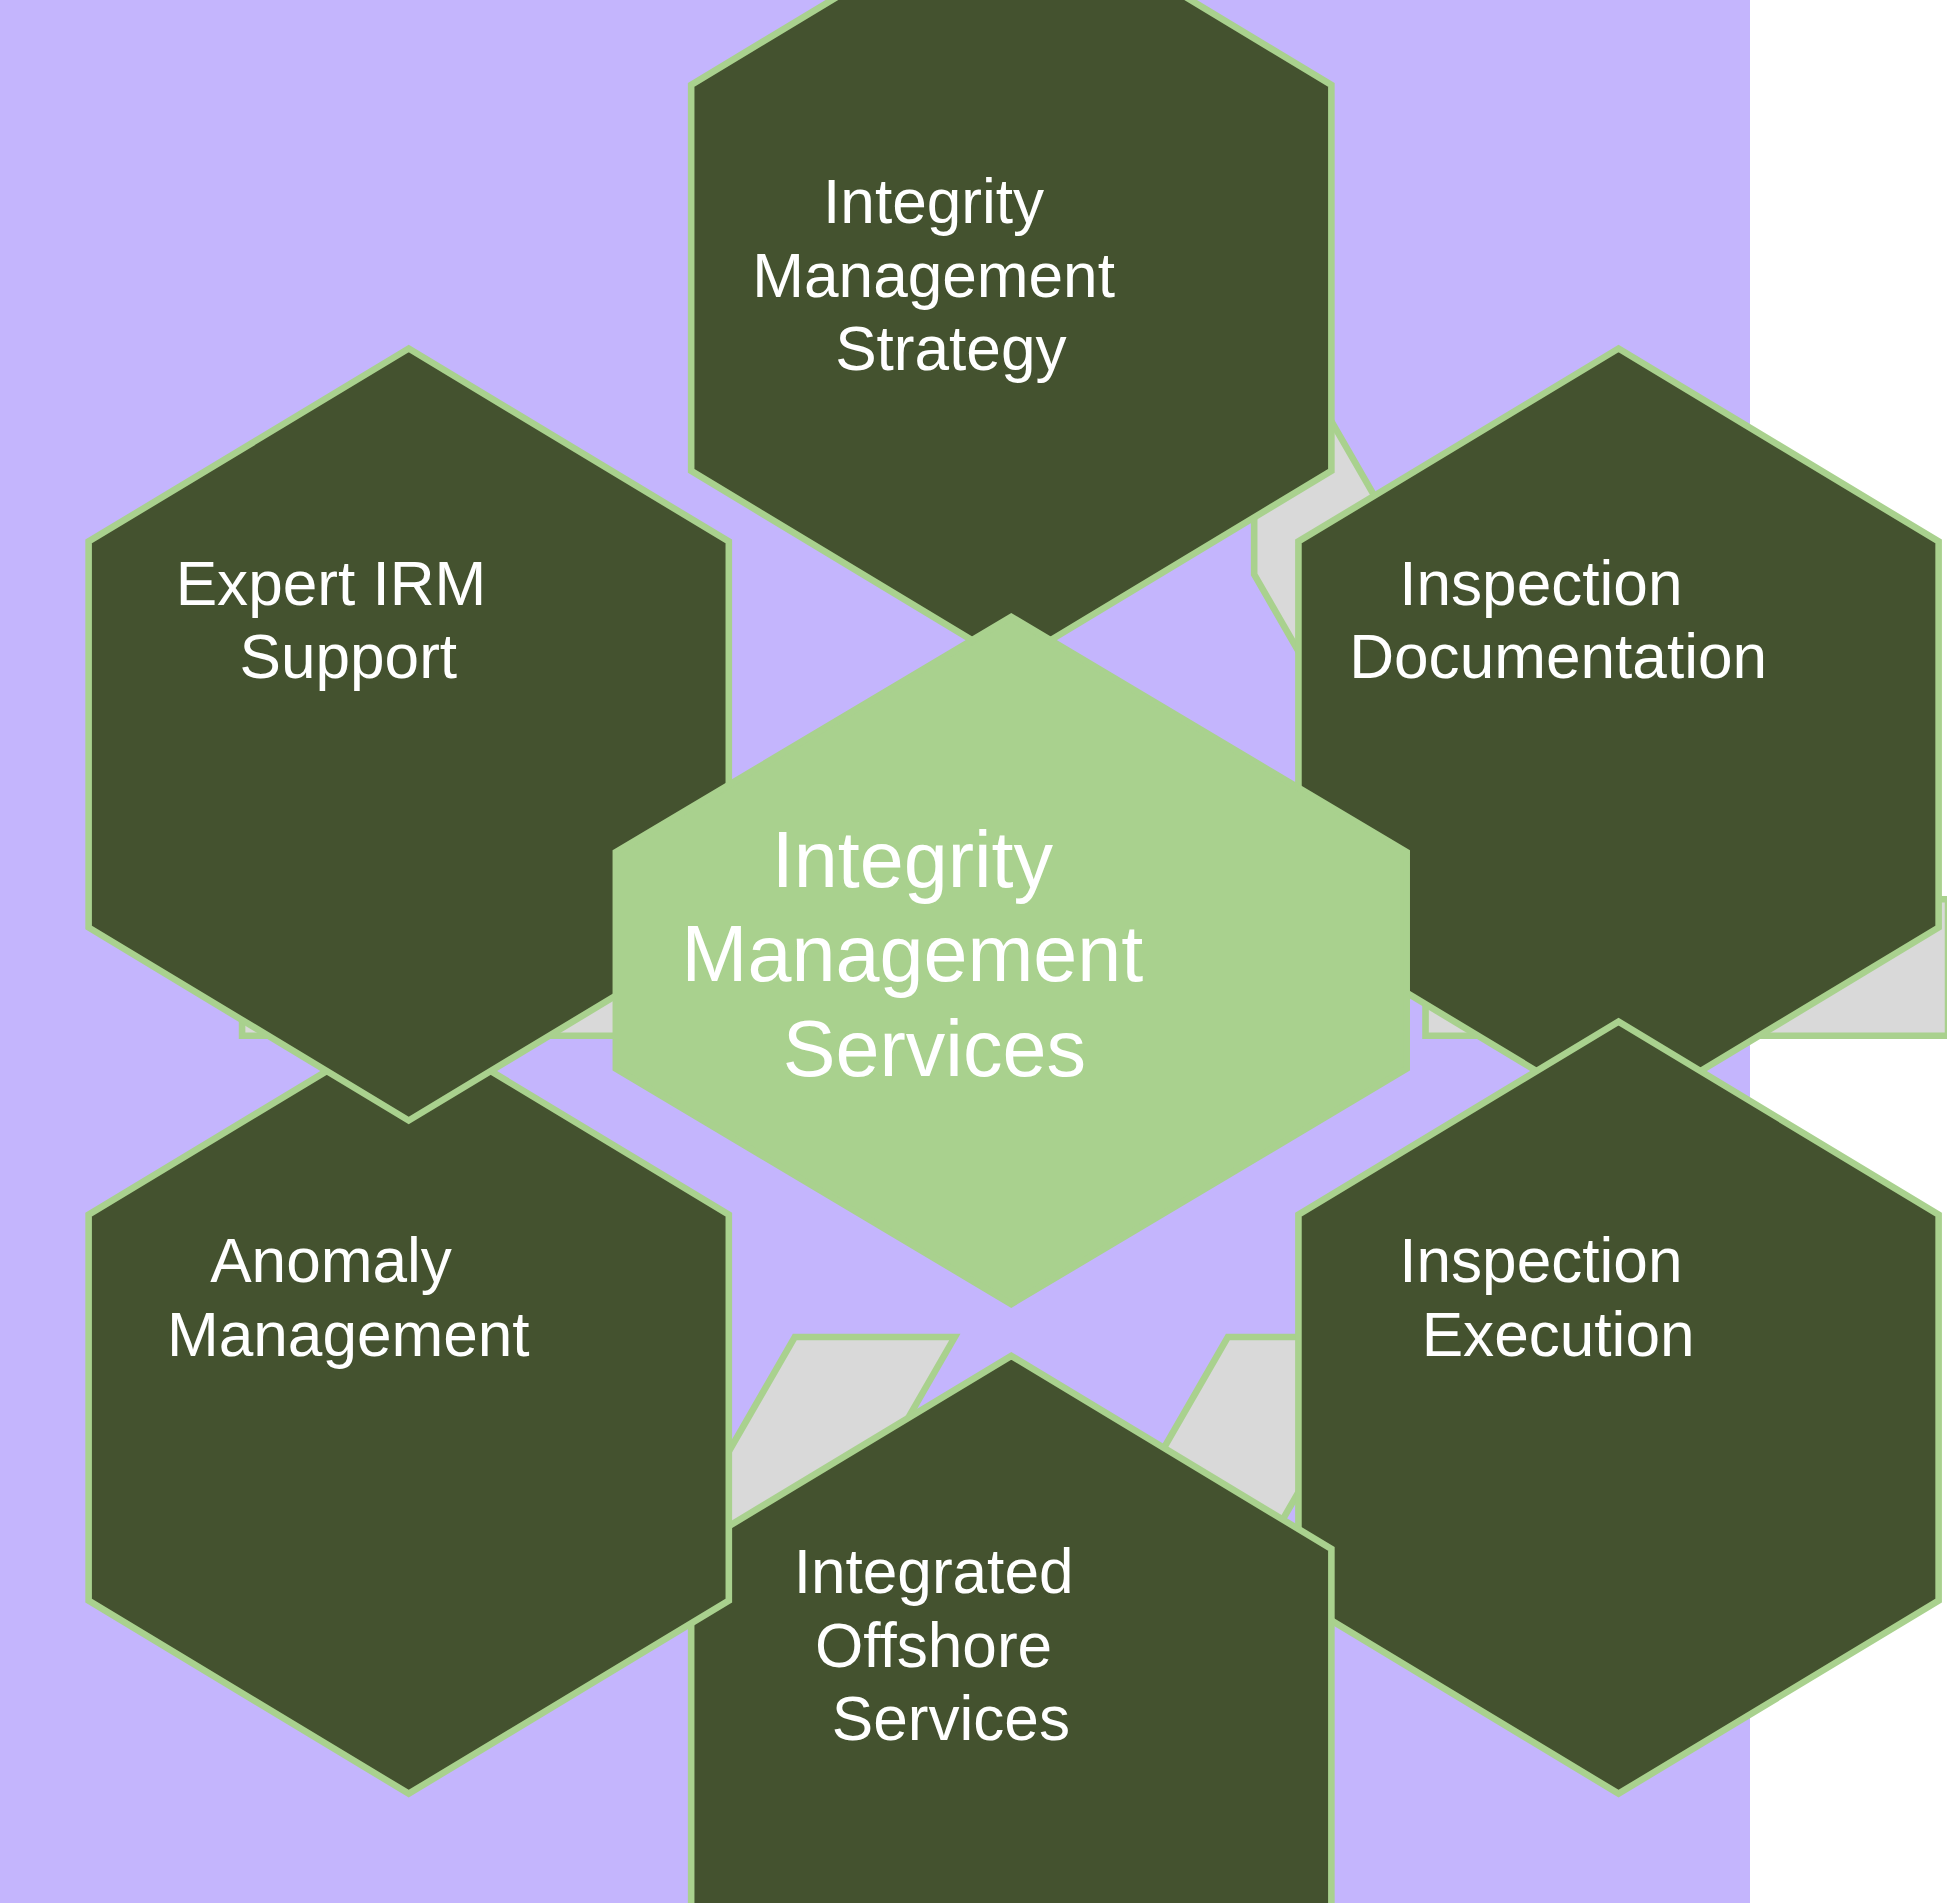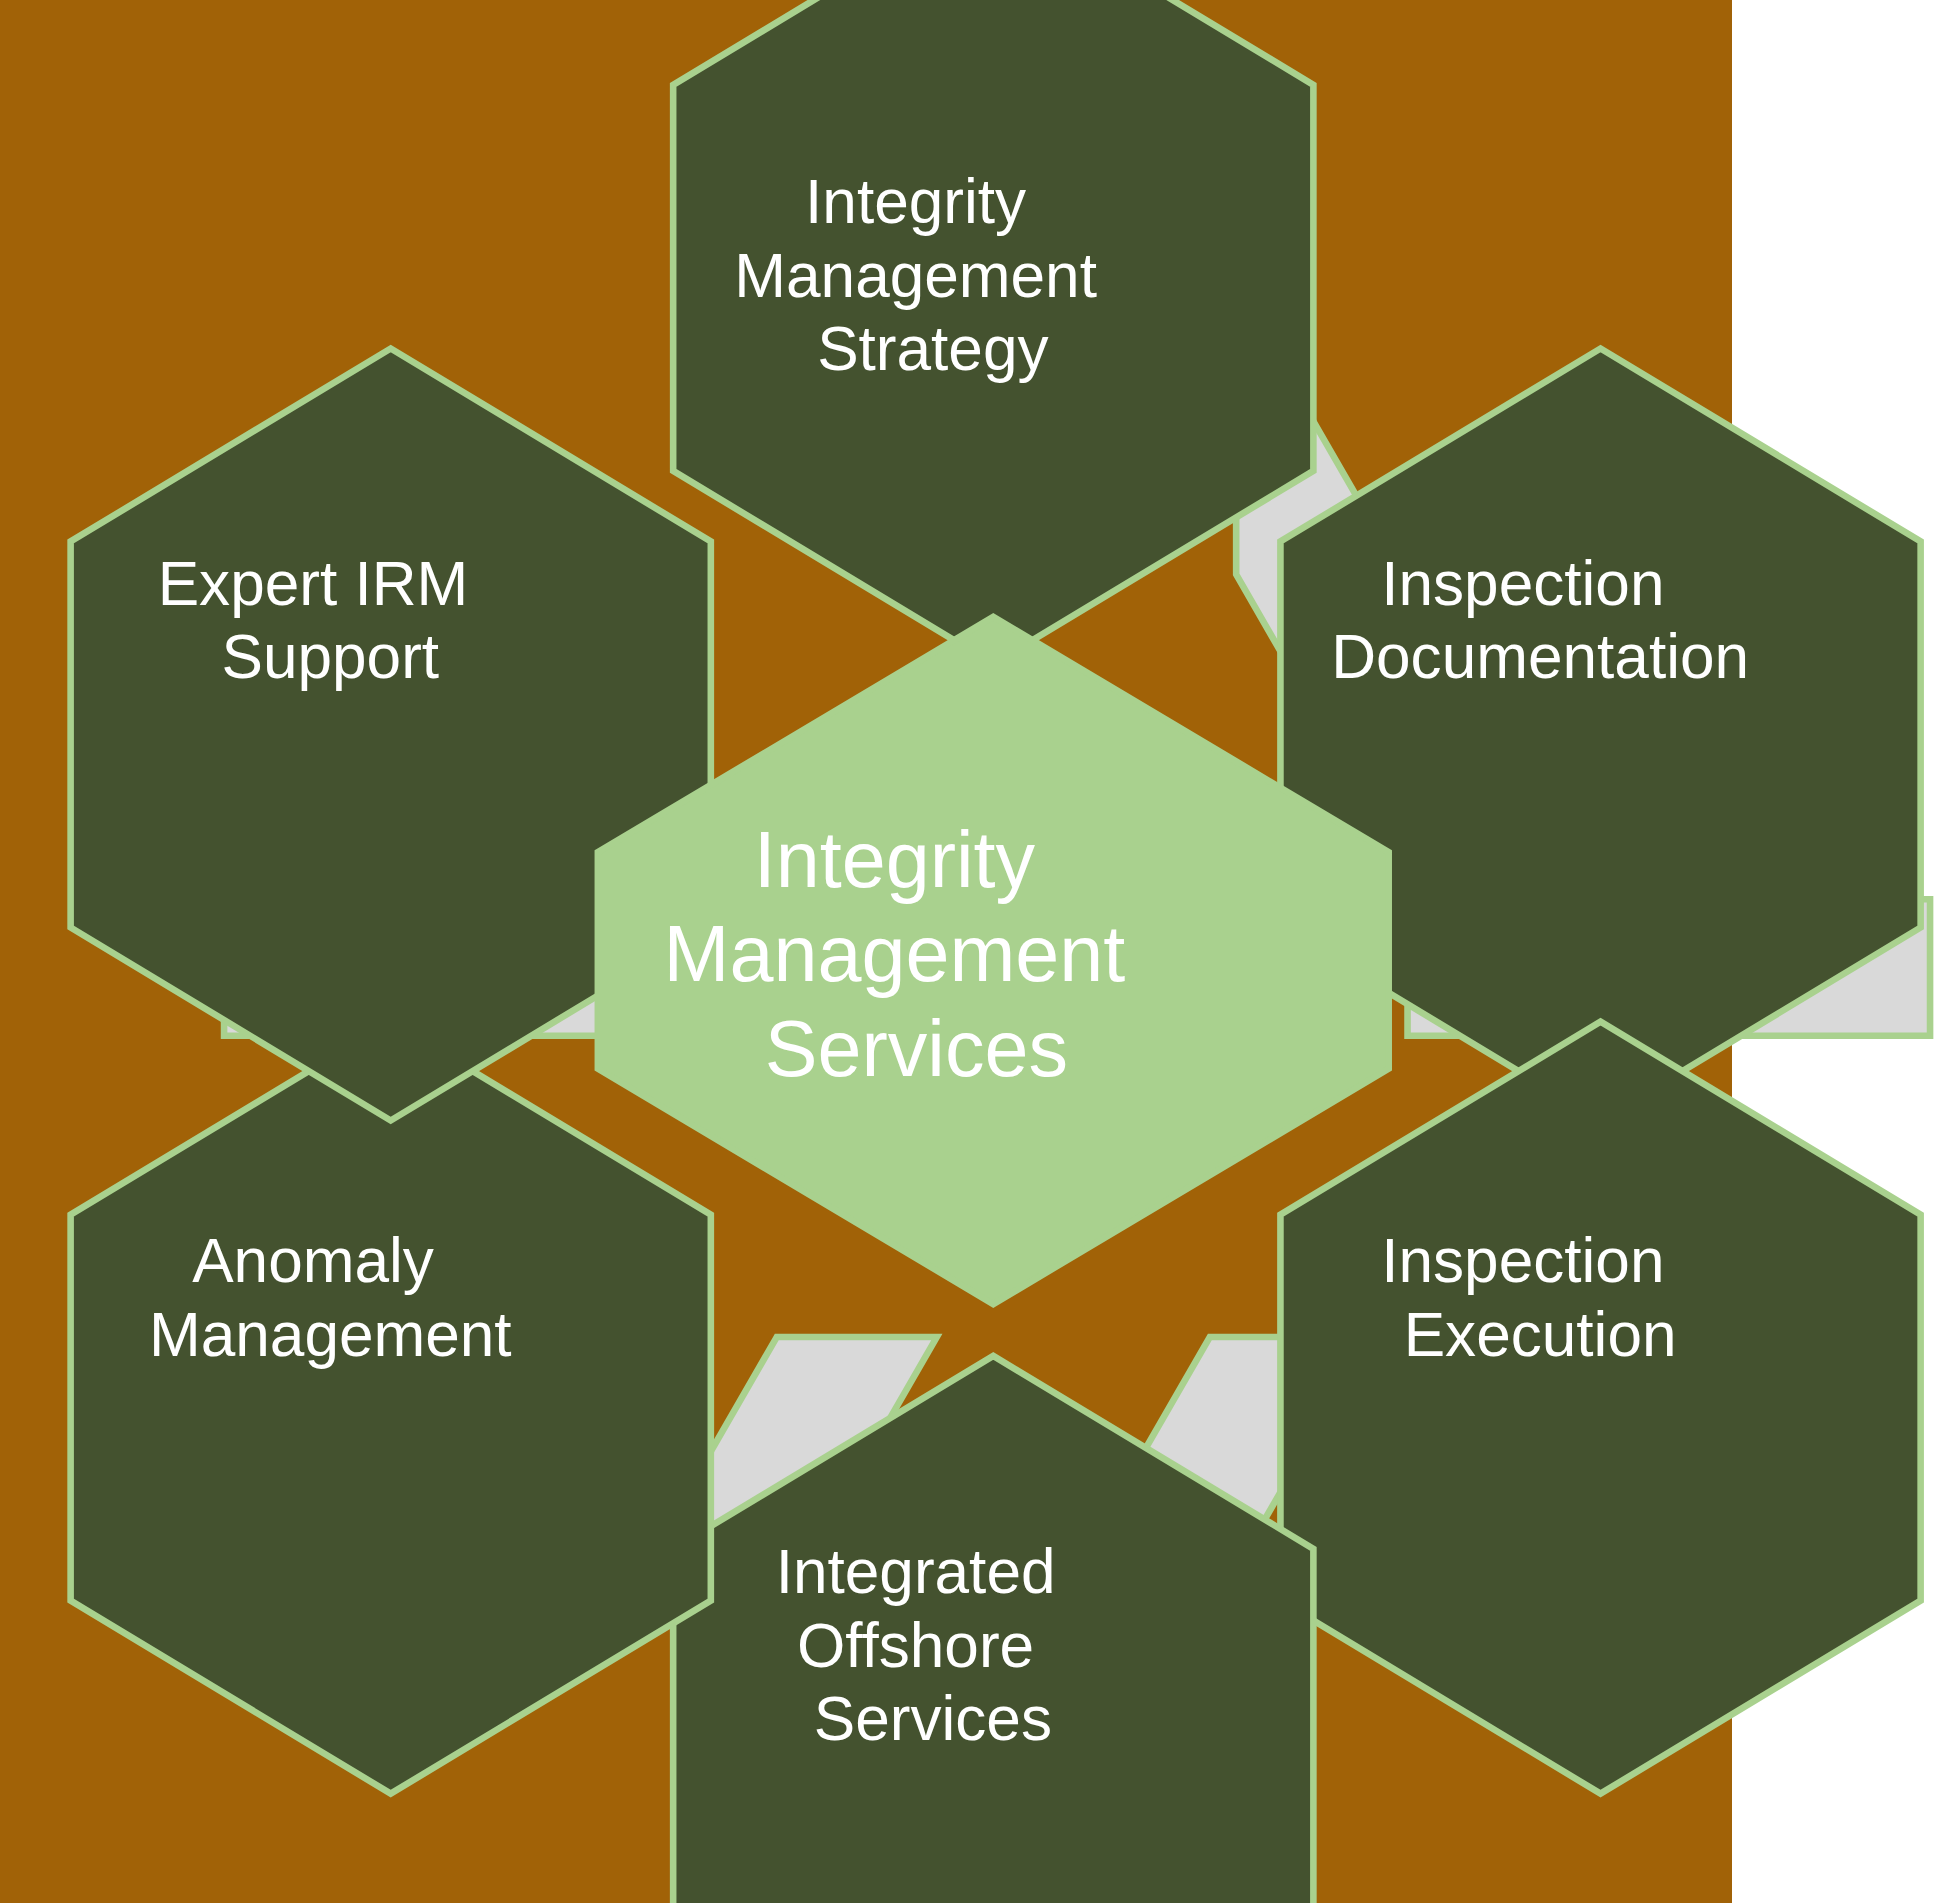--- a/index.html
+++ b/index.html
@@ -11,21 +11,22 @@
   body {
     width: 1947px;
     height: 1903px;
     overflow: hidden;
     font-family: "Liberation Sans", sans-serif;
   }
   #diagram-root {
     position: relative;
     width: 1732px;
     height: 1903px;
-    background: #a16207;
+    background: #c4b5fd;
+    padding-left: 18px;
   }
   svg#hex-diagram {
     display: block;
     width: 1947px;
     height: 1903px;
   }
   .hex-outer {
     fill: #44522F;
     stroke: #A9D18E;
     stroke-width: 7;

